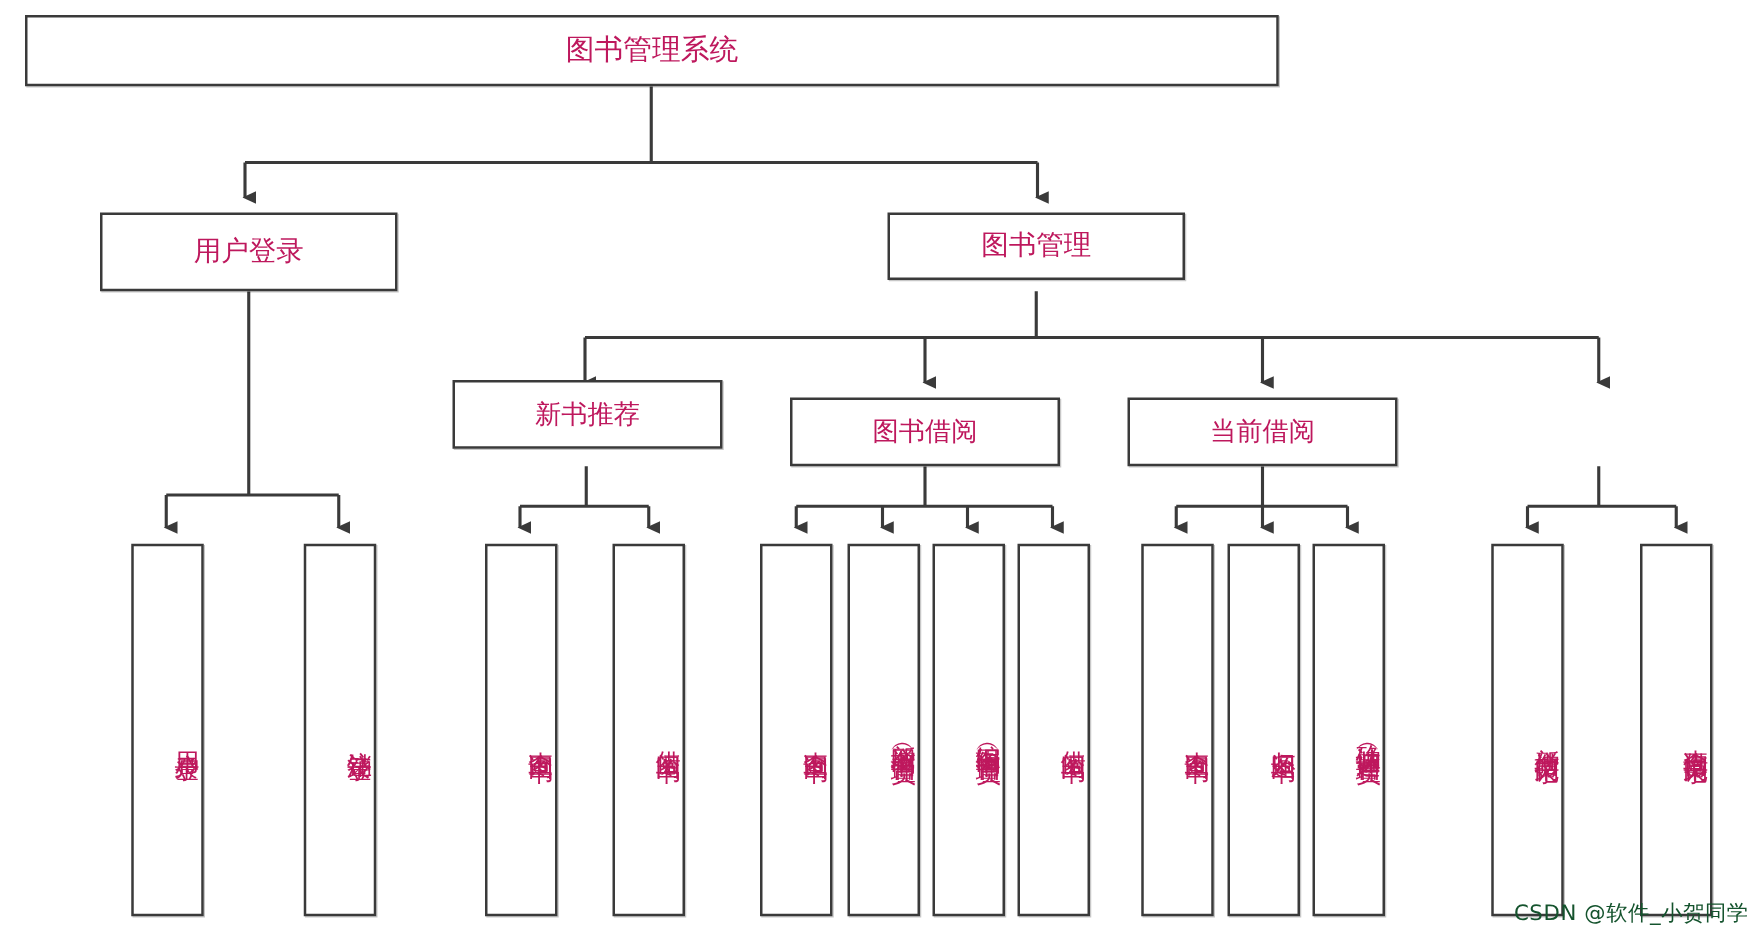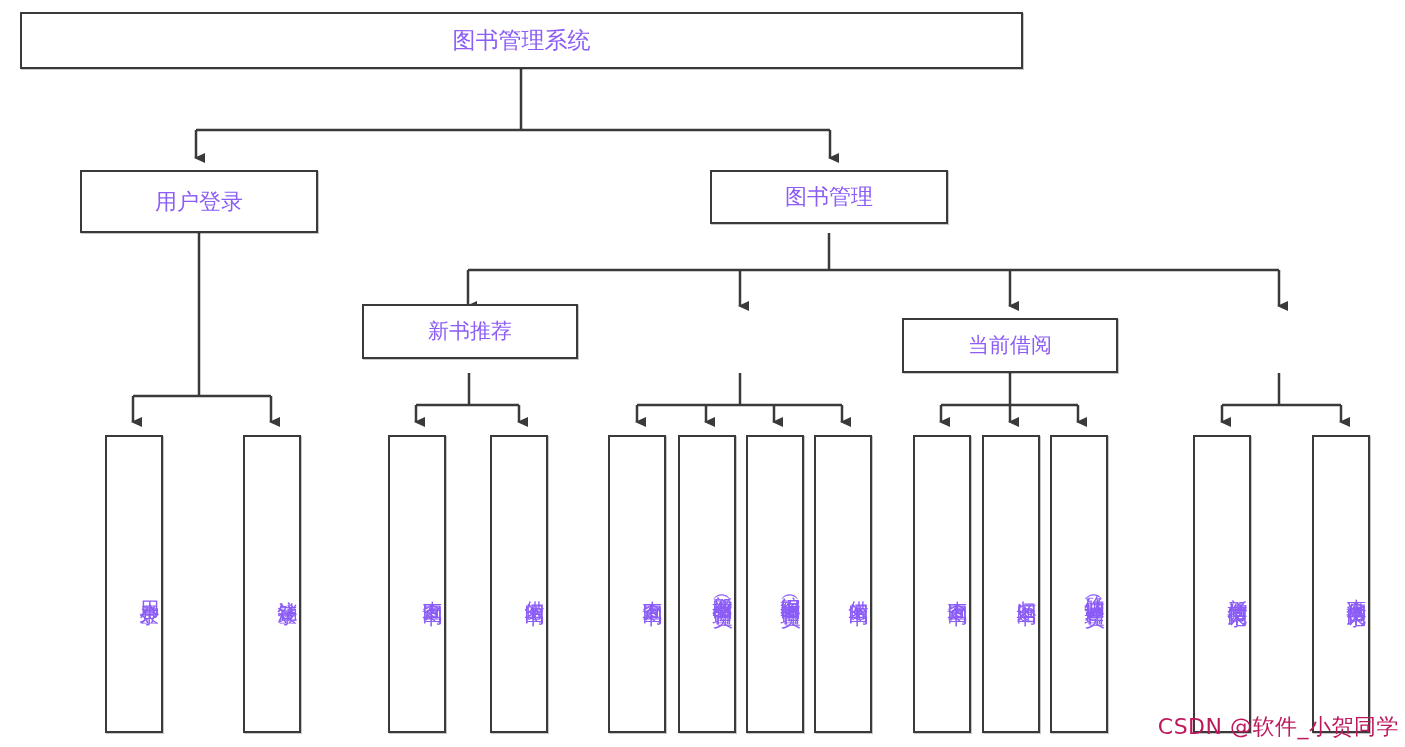--- a/index.html
+++ b/index.html
@@ -15,21 +15,21 @@
     position:absolute;left:0;top:0;width:1405px;height:747px;
   }
   .node{
     position:absolute;
     box-sizing:border-box;
     background:#ffffff;
     border:2px solid #3a3a3a;
     display:flex;
     align-items:center;
     justify-content:center;
-    color:#8b5cf6;
+    color:#be185d;
     line-height:1.18;
     box-shadow:1px 1px 0 rgba(0,0,0,0.22);
   }
   .node.root{
     font-size:23px;
   }
   .node.lvl2{
     font-size:22px;
   }
   .node.lvl3{
@@ -48,22 +48,22 @@
     display:block;
     white-space:nowrap;
   }
   .node.leaf .lbl{
     writing-mode:vertical-rl;
     text-orientation:upright;
   }
   .watermark{
     position:absolute;
     right:6px;bottom:5px;
-    font-size:22px;
-    color:#be185d;
+    font-size:17px;
+    color:#14532d;
     letter-spacing:0.5px;
     user-select:none;
     white-space:nowrap;
   }
   svg.links{
     position:absolute;left:0;top:0;width:1405px;height:747px;
     pointer-events:none;
   }
 </style>
 </head>
@@ -128,20 +128,23 @@
   <div class="node lvl2" style="left:80px;top:170px;width:238px;height:63px;">
     <span class="lbl">用户登录</span>
   </div>
   <div class="node lvl2" style="left:710px;top:170px;width:238px;height:54px;text-align:center;">
     <span class="lbl">图书管理</span>
   </div>
 
   <div class="node lvl3" style="left:362px;top:304px;width:216px;height:55px;">
     <span class="lbl">新书推荐</span>
   </div>
+  <div class="node lvl3" style="left:632px;top:318px;width:216px;height:55px;">
+    <span class="lbl">图书借阅</span>
+  </div>
   <div class="node lvl3" style="left:902px;top:318px;width:216px;height:55px;">
     <span class="lbl">当前借阅</span>
   </div>
 
   <div class="node leaf" style="left:105px;top:435px;width:58px;height:298px;">
     <span class="lbl">用户登录</span>
   </div>
   <div class="node leaf" style="left:243px;top:435px;width:58px;height:298px;">
     <span class="lbl">注销登录</span>
   </div>

